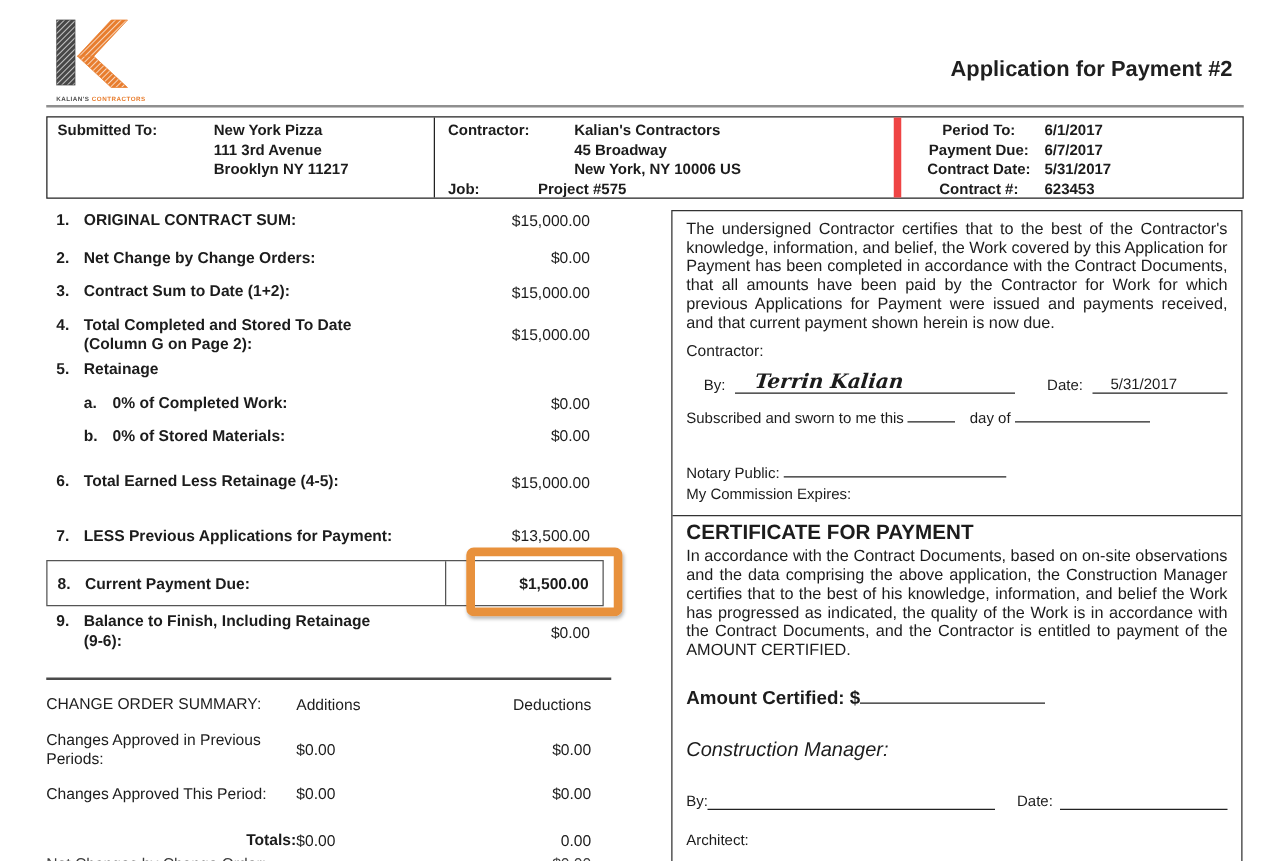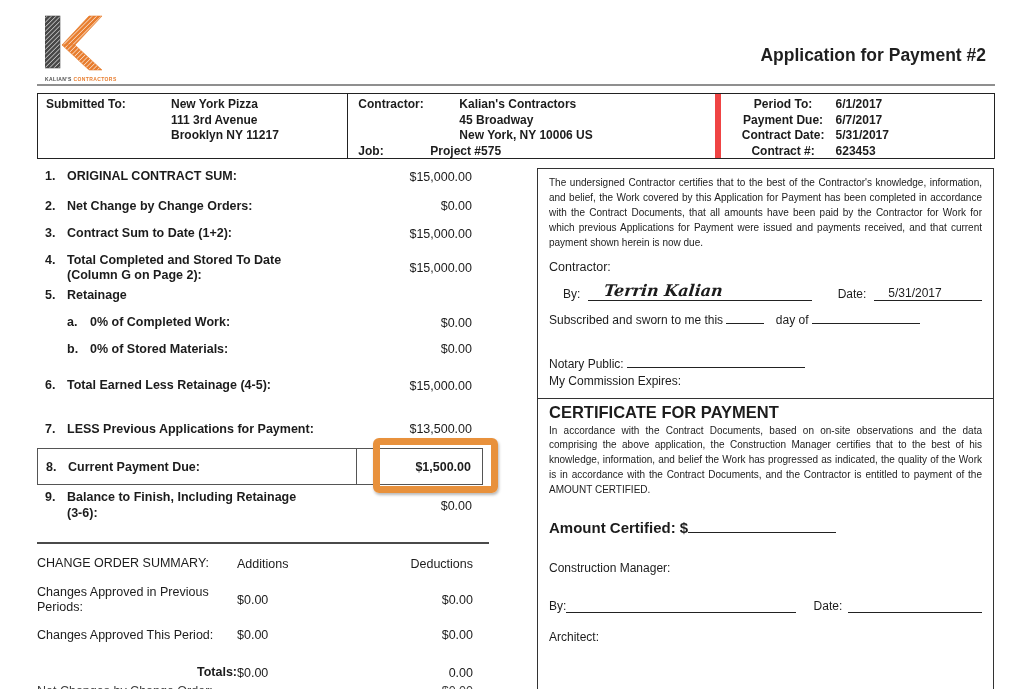--- a/index.html
+++ b/index.html
@@ -60,39 +60,39 @@
   .cos-r1{margin-top:13px;} .cos-r2{margin-top:12px;} .cos-tot{margin-top:22px;}
   .cos-tot .cos-lab{text-align:right;font-weight:700;}
   
   .cut-row{position:absolute;left:37px;top:684px;width:446px;height:5px;overflow:hidden;
     font-size:12.5px;color:#3d3d3d;display:flex;padding-right:10px;box-sizing:border-box;}
   .cut-row .v{margin-left:auto;}
   
   .right-panel{position:absolute;left:537px;top:168px;width:457px;height:545px;
     border:1px solid #333;box-sizing:border-box;background:#fff;}
   .rp-top{padding:7px 11px 10px 11px;border-bottom:1px solid #333;}
-  .rp-par{font-size:10px;line-height:14.9px;text-align:justify;}
+  .rp-par{font-size:13px;line-height:14.9px;text-align:justify;}
   .blank{display:inline-block;border-bottom:1px solid #222;height:13px;vertical-align:baseline;}
   .contractor-lab{margin-top:9px;font-size:12.5px;}
   .by-row{margin-top:7px;display:flex;align-items:flex-end;font-size:12px;}
   .by-row .bylab{margin-left:14px;}
   .sig-line{width:270px;border-bottom:1px solid #222;margin-left:8px;padding-left:16px;}
   .signature{font-family:"DejaVu Serif","Liberation Serif",serif;font-style:italic;font-weight:700;
     font-size:16px;display:inline-block;transform:skewX(-6deg);white-space:nowrap;}
   .date-lab{margin-left:26px;}
   .date-line{width:122px;border-bottom:1px solid #222;margin-left:8px;padding-left:14px;font-size:12px;}
   .state-row{margin-top:19px;font-size:12px;}
   .sworn-row{margin-top:9px;font-size:12px;}
   .notary-row{margin-top:27px;font-size:12px;}
   .commission-row{margin-top:3px;font-size:12px;}
   
   .rp-bot{padding:4px 11px;}
   .cert-title{font-size:16.5px;font-weight:700;margin:0 0 2px 0;}
   .amount-row{margin-top:21px;font-size:15px;font-weight:700;}
-  .cm-row{margin-top:25px;font-size:12px;}
+  .cm-row{margin-top:25px;font-size:16px;font-style:italic;}
   .byd-row{margin-top:24px;display:flex;align-items:flex-end;font-size:12px;}
   .byd-row .blank1{width:240px;}
   .byd-row .dlab{margin-left:18px;}
   .byd-row .blank2{width:140px;margin-left:6px;}
   .arch-row{margin-top:17px;font-size:12px;}
 </style>
 </head>
 <body>
 
 <div class="logo">
@@ -213,21 +213,21 @@
   <div class="row8">
     <span class="num">8.</span>
     <span class="lbl">Current Payment Due:</span>
     <span class="val">$1,500.00</span>
     <span class="row8-divider"></span>
     <span class="orange-box"></span>
   </div>
   <div class="item mt9">
     <span class="num">9.</span>
     <span class="lbl">Balance to Finish, Including Retainage
-(3-6):</span>
+(9-6):</span>
     <span class="val">$0.00</span>
   </div>
 
   <div class="cos-rule"></div>
   <div class="cos">
     <div class="cos-row cos-head">
       <span class="cos-lab">CHANGE ORDER SUMMARY:</span>
       <span class="cos-add">Additions</span>
       <span class="cos-ded">Deductions</span>
     </div>

